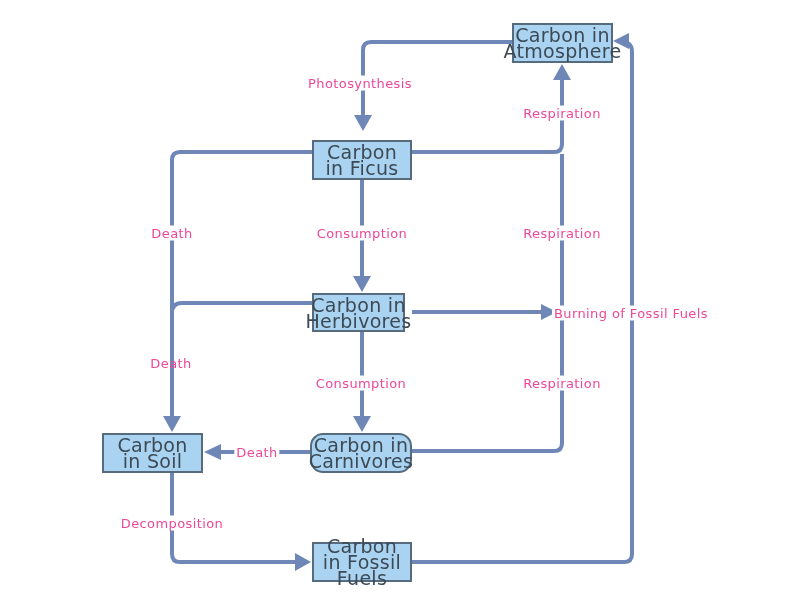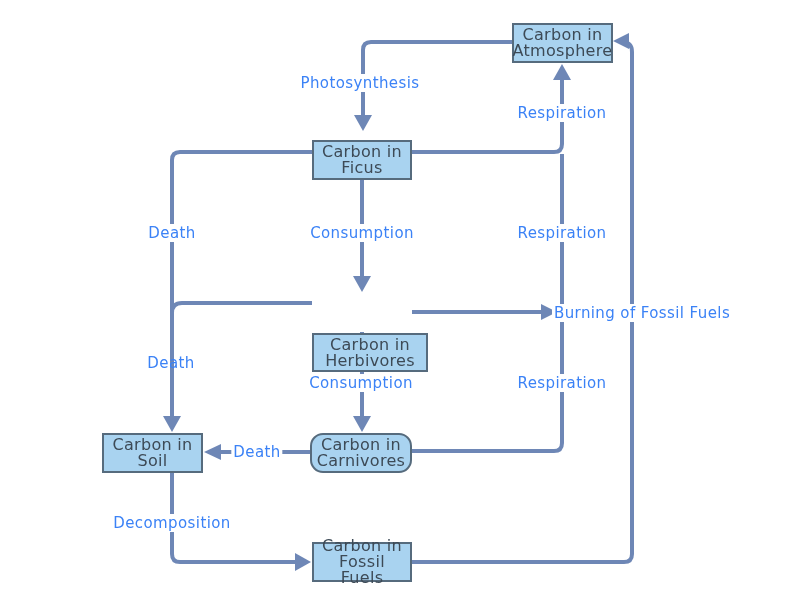--- a/index.html
+++ b/index.html
@@ -9,36 +9,36 @@
     background:#ffffff;
     font-family:"DejaVu Sans", sans-serif;
     overflow:hidden;
   }
   #wires{position:absolute;left:0;top:0;}
   .node{
     position:absolute;
     background:#a9d3f0;
     border:2px solid #566b7d;
     color:#3d4a56;
-    font-size:16px;
+    font-size:19px;
     line-height:16px;
     letter-spacing:0.3px;
     display:flex;
     align-items:center;
     justify-content:center;
     text-align:center;
     box-sizing:border-box;
     padding:1px 2px;
   }
   .elabel{
     position:absolute;
     transform:translate(-50%,-50%);
     background:#ffffff;
-    color:#3b82f6;
-    font-size:15px;
+    color:#ec4899;
+    font-size:13px;
     letter-spacing:0.4px;
     white-space:nowrap;
     padding:0 2px;
   }
   .elabel.no-bg{background:transparent;}
   .elabel.left-anchor{transform:translate(0,-50%);}
   .wire{stroke:#6e87b6;stroke-width:4;fill:none;}
   .head{fill:#6e87b6;stroke:none;}
 </style>
 </head>
@@ -77,21 +77,21 @@
     <polygon class="head" points="557,312 541,304 541,320"></polygon>
 
     <path class="wire" d="M 412 562 H 624 Q 632 562 632 554 V 52 Q 632 42 622 42"></path>
     <polygon class="head" points="613,41 629,33 629,49"></polygon>
   </svg>
 
   <div class="node" style="left:512px;top:23px;width:101px;height:40px;">Carbon in Atmosphere</div>
 
   <div class="node" style="left:312px;top:140px;width:100px;height:40px;">Carbon in Ficus</div>
 
-  <div class="node" style="left:312px;top:293px;width:116px;height:39px;margin-top:40px;">Carbon in Herbivores</div>
+  <div class="node" style="left:312px;top:293px;width:93px;height:39px;">Carbon in Herbivores</div>
 
   <div class="node" style="left:310px;top:433px;width:102px;height:40px;border-radius:13px;">Carbon in Carnivores</div>
 
   <div class="node" style="left:312px;top:542px;width:100px;height:40px;">Carbon in Fossil Fuels</div>
 
   <div class="node" style="left:102px;top:433px;width:101px;height:40px;">Carbon in Soil</div>
 
   <div class="elabel" style="left:360px;top:83px;">Photosynthesis</div>
 
   <div class="elabel" style="left:562px;top:113px;">Respiration</div>

